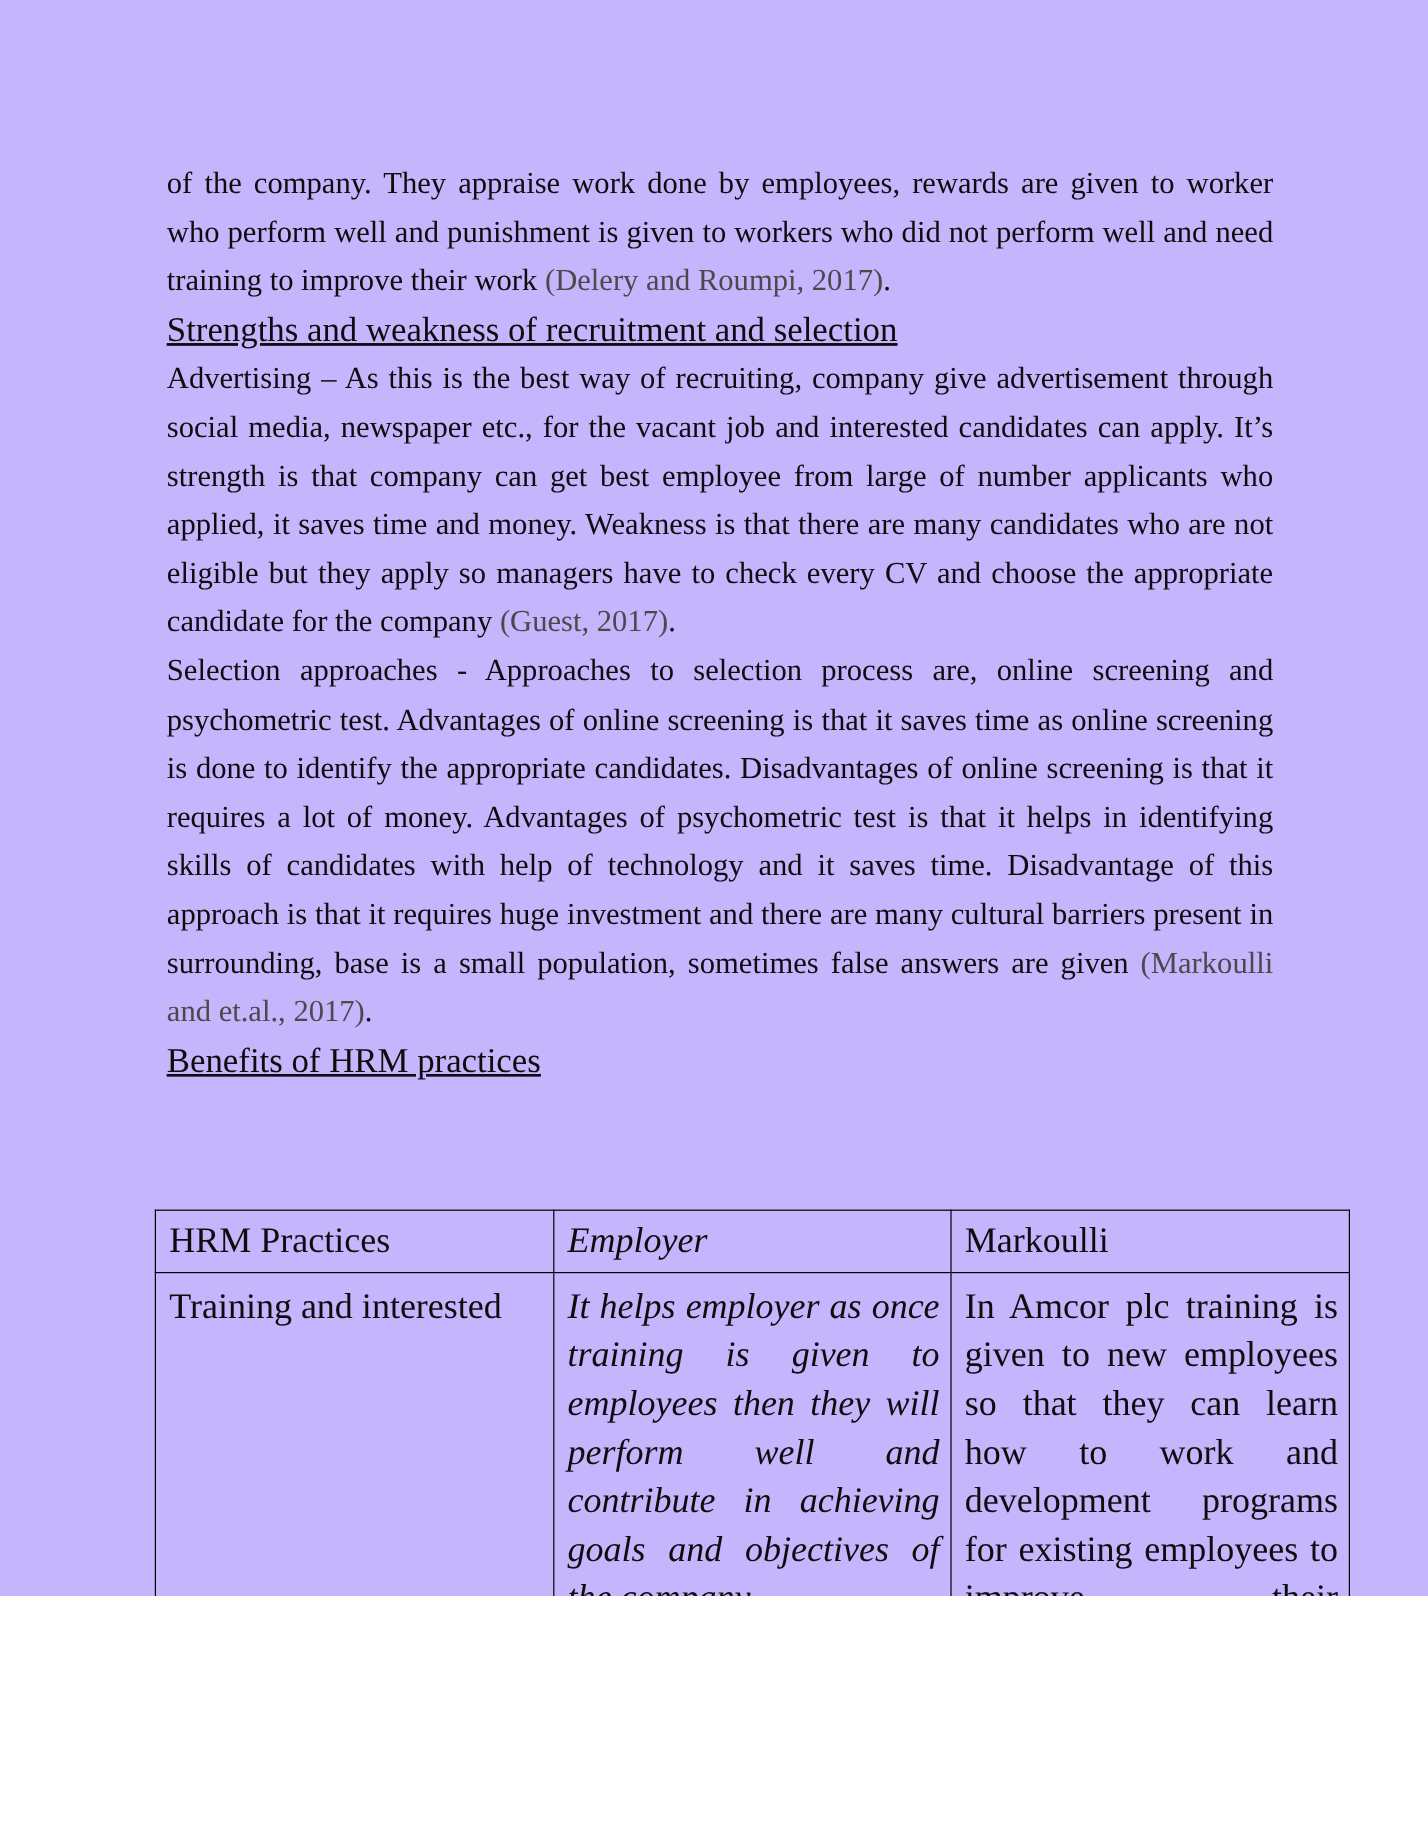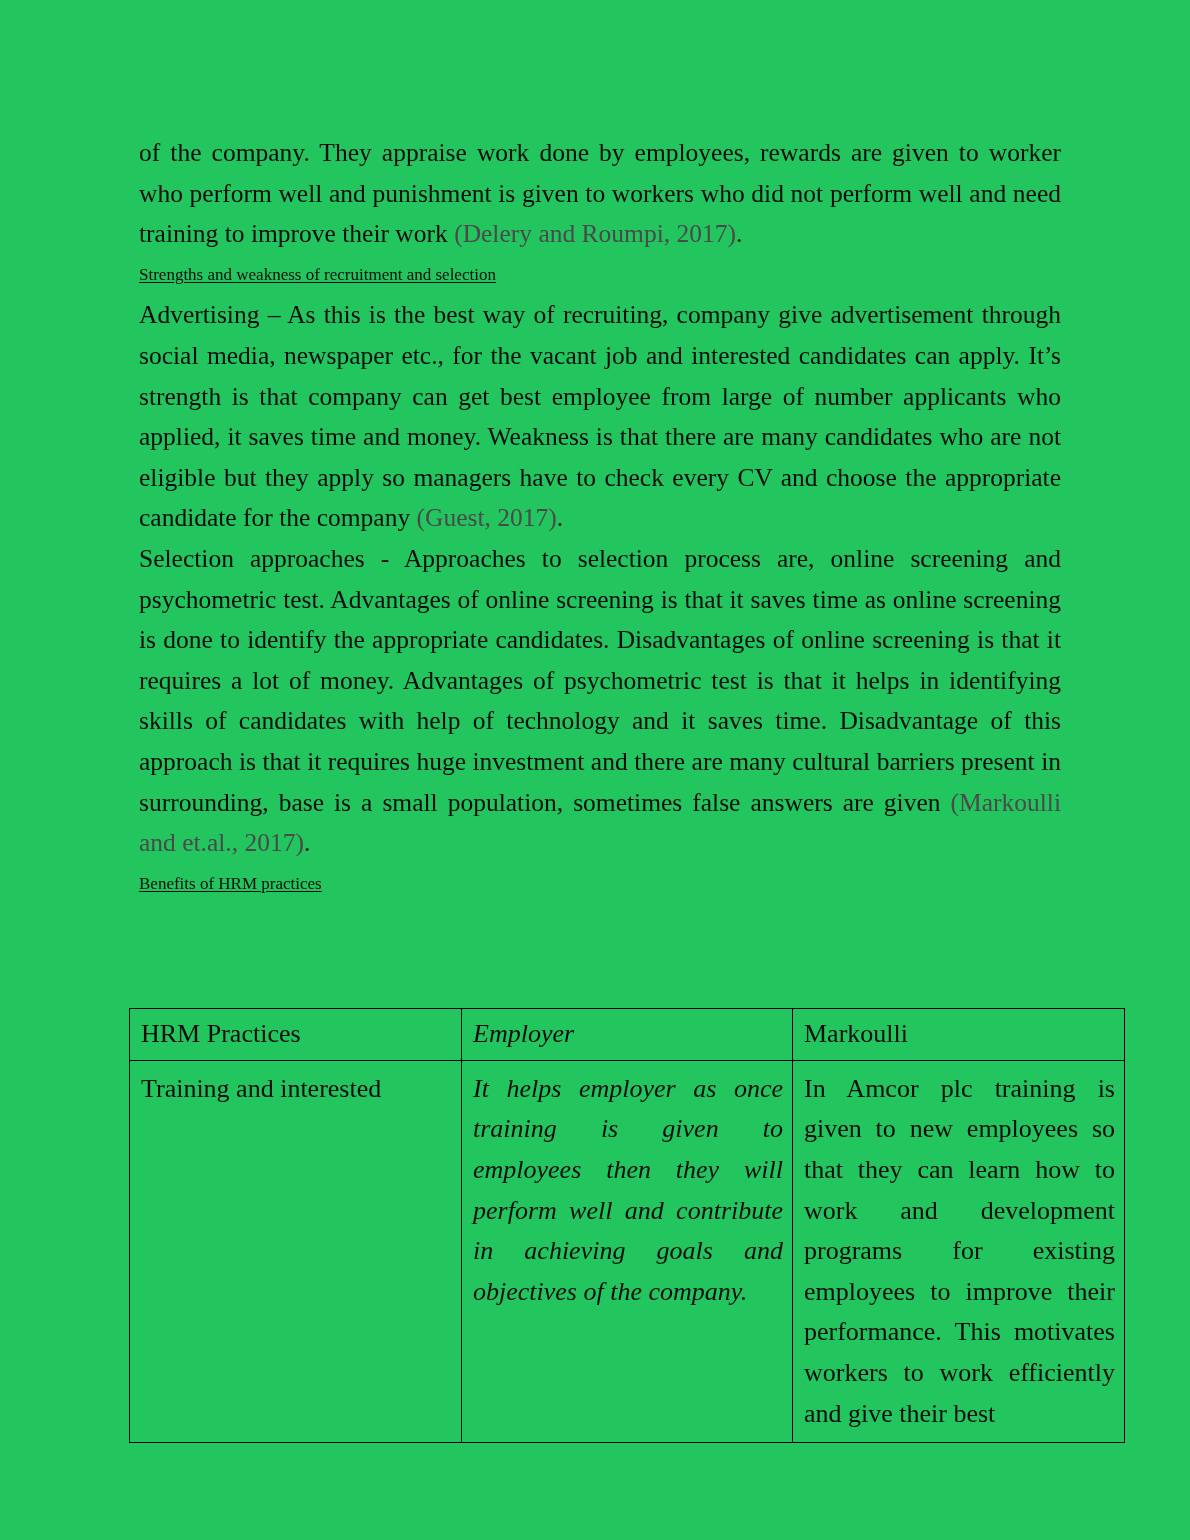--- a/index.html
+++ b/index.html
@@ -7,22 +7,22 @@
     padding: 0;
     background: #ffffff;
   }
   body {
     font-family: "Liberation Serif", "DejaVu Serif", serif;
     color: #000000;
   }
   .page {
     position: relative;
     width: 1190px;
-    height: 1540px;
-    background: #22c55e;
+    height: 1330px;
+    background: #c4b5fd;
     box-sizing: border-box;
     overflow: hidden;
   }
   .content {
     position: absolute;
     left: 139px;
     top: 133px;
     width: 922px;
   }
   p.body-para {
@@ -31,21 +31,21 @@
     line-height: 40.6px;
     text-align: justify;
     text-justify: inter-word;
     color: #0d0d0d;
   }
   p.body-para.indented {
     text-indent: 58px;
   }
   .heading-underlined {
     margin: 0;
-    font-size: 17px;
+    font-size: 29px;
     line-height: 40.6px;
     text-decoration: underline;
     text-underline-offset: 2px;
     color: #0d0d0d;
     display: block;
   }
   .heading-underlined span {
     text-decoration: underline;
   }
   .run-bold {
@@ -60,21 +60,21 @@
   table.hrm-table {
     border-collapse: collapse;
     width: 932px;
     margin-left: -10px;
     table-layout: fixed;
   }
   table.hrm-table td {
     border: 1.4px solid #000000;
     vertical-align: top;
     padding: 8px 9px 8px 11px;
-    font-size: 26px;
+    font-size: 30px;
     line-height: 40.6px;
     color: #0d0d0d;
   }
   table.hrm-table td.c1 { width: 311px; }
   table.hrm-table td.c2 { width: 310px; text-align: justify; font-style: italic; }
   table.hrm-table td.c3 { width: 311px; text-align: justify; }
   table.hrm-table tr.header-row td {
     padding-top: 5px;
     padding-bottom: 5px;
   }

